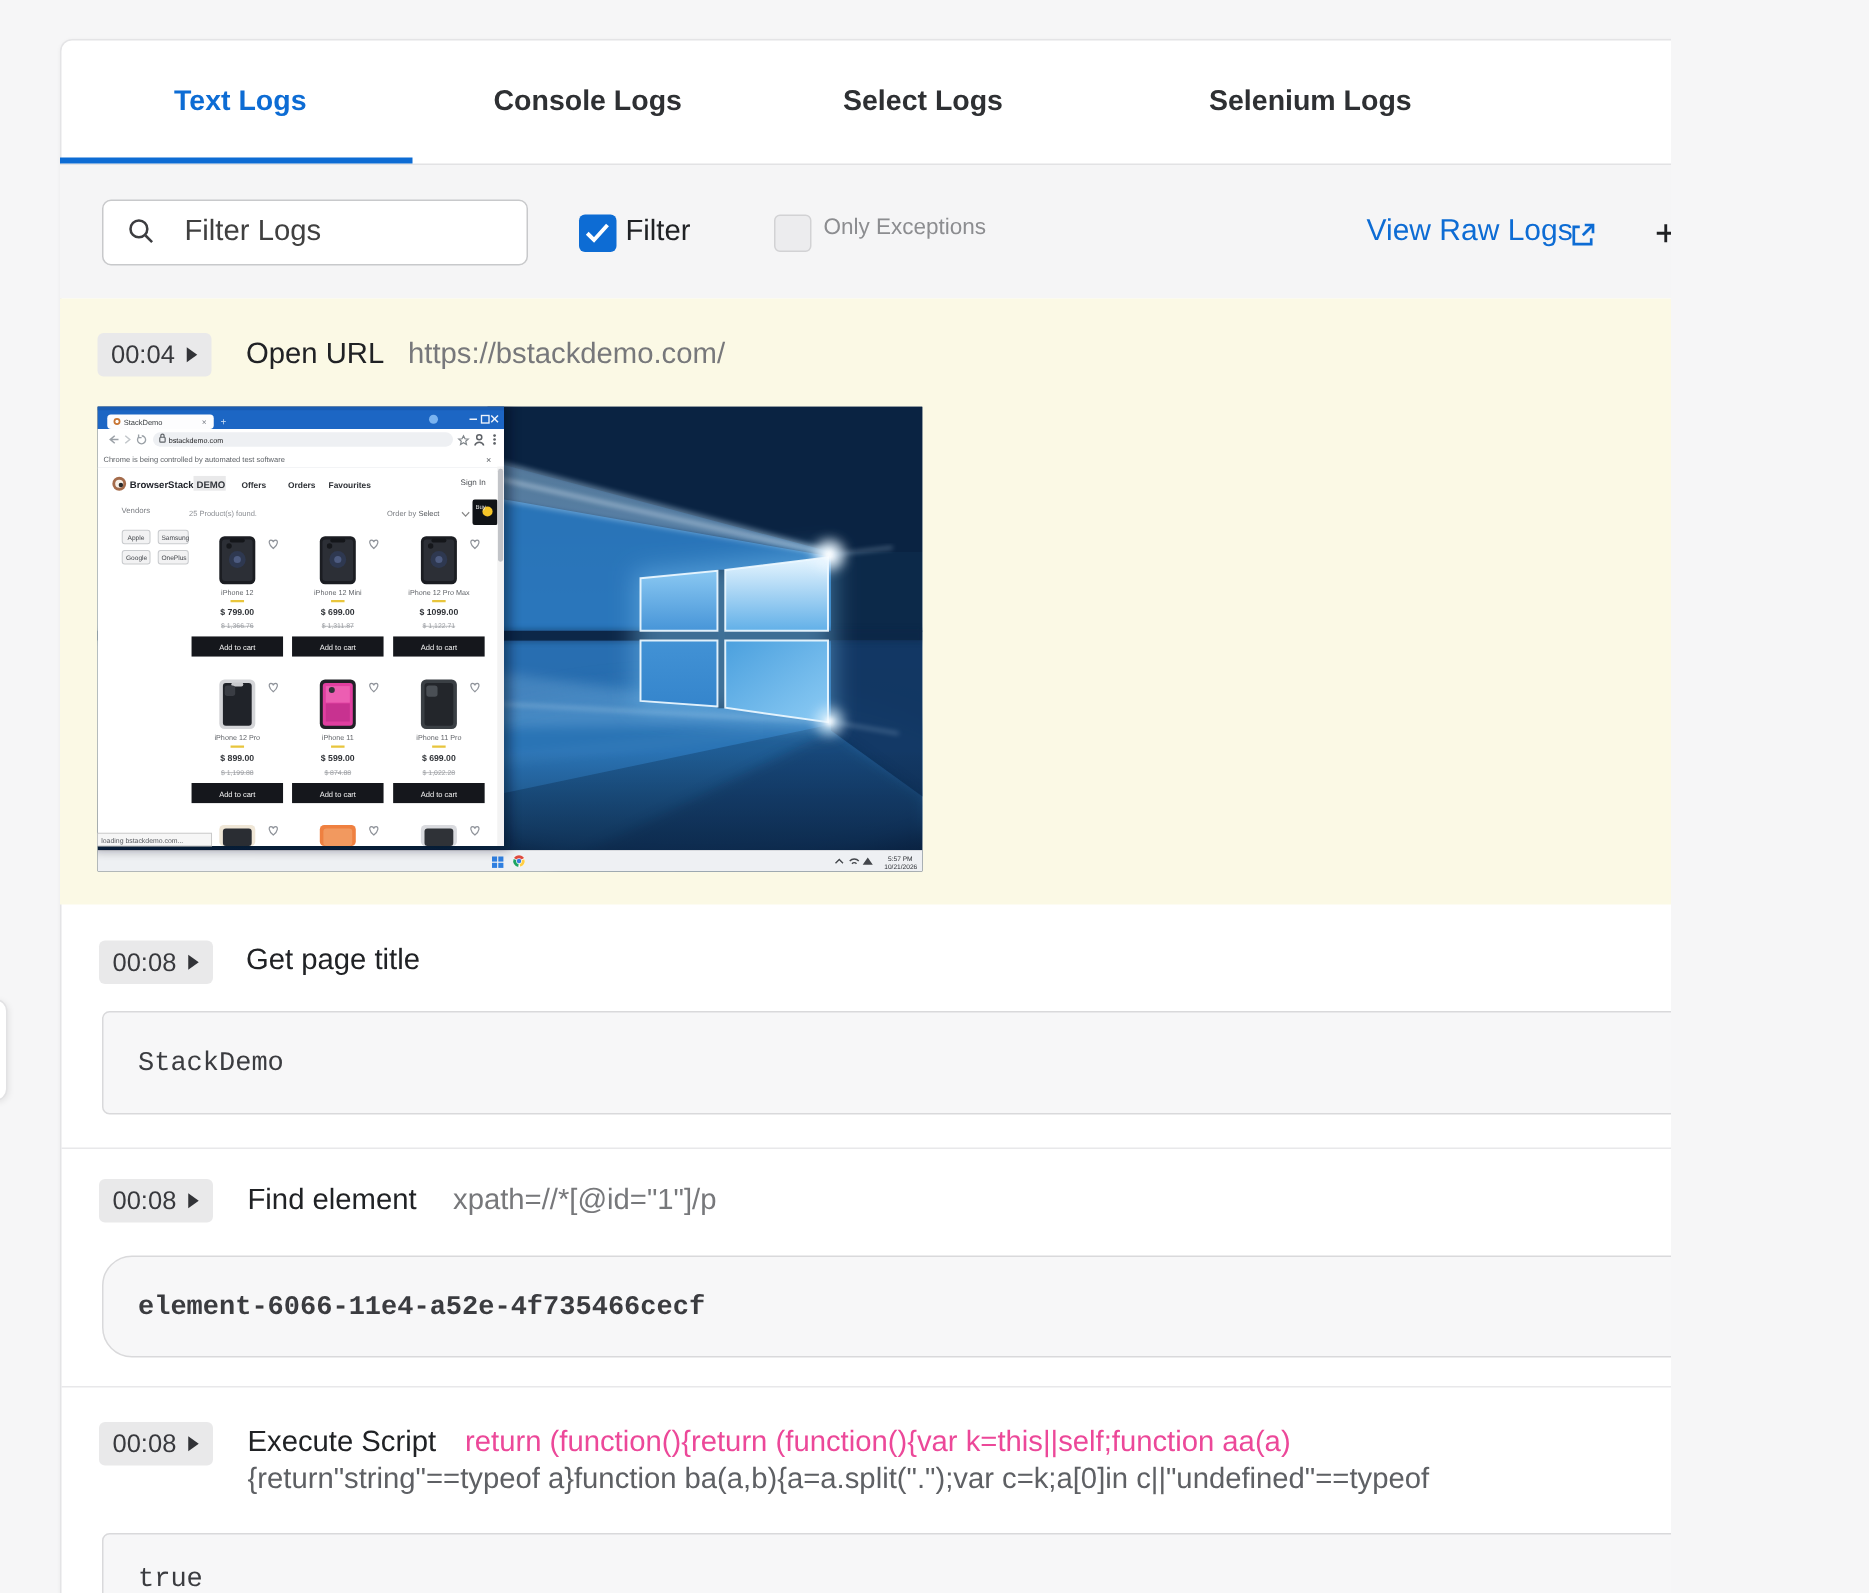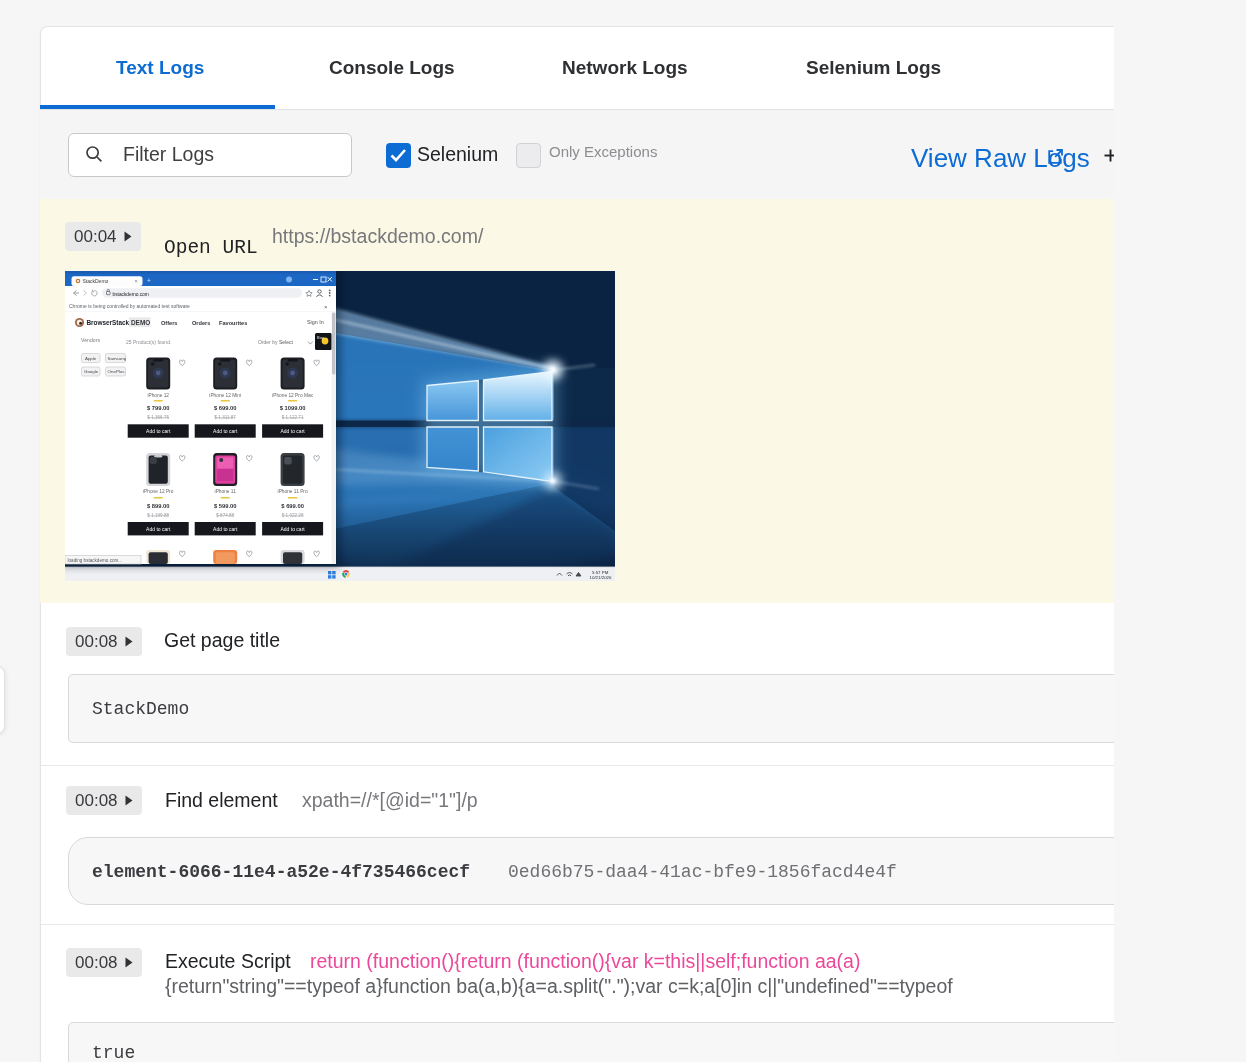--- a/index.html
+++ b/index.html
@@ -30,59 +30,59 @@
          background:#1268e0; box-shadow:0 3px 10px rgba(0,0,0,0.25); display:flex; align-items:center; justify-content:center; }
   #notch { position:absolute; left:-8px; top:655px; width:13px; height:68px; background:#fff;
            border:1px solid #e2e2e4; border-radius:0 8px 8px 0; box-shadow:1px 1px 4px rgba(0,0,0,0.08); }
 </style>
 </head>
 <body>
 <div id="page">
   <div id="card">
     <span class="abs tab active" style="left:75px; top:30px;">Text Logs</span>
     <span class="abs tab" style="left:288px; top:30px;">Console Logs</span>
-    <span class="abs tab" style="left:521px; top:30px;">Network Logs</span>
+    <span class="abs tab" style="left:521px; top:30px;">Select Logs</span>
     <span class="abs tab" style="left:765px; top:30px;">Selenium Logs</span>
     <div id="tabsep"></div>
     <div id="tabline"></div>
 
     <div id="filterbar">
       <div class="abs" style="left:28px; top:23px; width:284px; height:44px; background:#fff; border:1px solid #c8c9cb; border-radius:6px;"></div>
       <svg class="abs" style="left:44px; top:34px;" width="20" height="20" viewBox="0 0 20 20" fill="none" stroke="#3c3d40" stroke-width="1.7">
           <circle cx="8.6" cy="8.6" r="5.6"></circle>
           <line x1="13" y1="13" x2="17.4" y2="17.4"></line>
         </svg>
       <span class="abs" style="left:83px; top:33px; font-size:19.5px; color:#404040;">Filter Logs</span>
       <div class="abs" style="left:346px; top:33px; width:25px; height:25px; background:#0d6cd4; border-radius:4px;"></div>
       <svg class="abs" style="left:350px; top:38px;" width="17" height="15" viewBox="0 0 17 15" fill="none" stroke="#fff" stroke-width="2.6">
           <polyline points="1.5,7.5 6,12 15,2"></polyline>
         </svg>
-      <span class="abs lbl" style="left:377px; top:33px;">Selenium</span>
+      <span class="abs lbl" style="left:377px; top:33px;">Filter</span>
       <div class="abs" style="left:476px; top:33px; width:25px; height:25px; background:#ececee; border:1px solid #d2d2d4; border-radius:4px;"></div>
       <span class="abs" style="left:509px; top:33px; font-size:15px; color:#8c8d90;">Only Exceptions</span>
-      <span class="abs" style="left:871px; top:33px; font-size:26px; color:#0d6cd4;">View Raw Logs</span>
+      <span class="abs" style="left:871px; top:33px; font-size:20px; color:#0d6cd4;">View Raw Logs</span>
       <svg class="abs" style="left:1007px; top:38px;" width="17" height="17" viewBox="0 0 17 17" fill="none" stroke="#0d6cd4" stroke-width="1.8">
           <path d="M6.2 3.2H2.2v11.6h11.6v-4"></path>
           <path d="M9.5 2h5.5v5.5"></path>
           <path d="M15 2L8.2 8.8"></path>
         </svg>
       <svg class="abs" style="left:1064px; top:39px;" width="13" height="13" viewBox="0 0 13 13" stroke="#1f2023" stroke-width="1.9" fill="none">
           <line x1="6.5" y1="0.5" x2="6.5" y2="12.5"></line>
           <line x1="0.5" y1="6.5" x2="12.5" y2="6.5"></line>
         </svg>
       <span class="abs lbl" style="left:1081px; top:33px; color:#1f2023;">Expand All</span>
     </div>
 
     <div id="yellow">
       <div class="badge" style="left:25px; top:23px;">00:04
       <svg width="8" height="11" viewBox="0 0 8 11">
             <path d="M0.5 0.5 L7.5 5.5 L0.5 10.5 Z" fill="#323337"></path>
           </svg>
     </div>
-      <span class="abs lbl" style="left:124px; top:38px;font-family:Liberation Mono, monospace;">Open URL</span>
+      <span class="abs lbl" style="left:124px; top:26px;">Open URL</span>
       <span class="abs graytext" style="left:232px; top:26px;">https://bstackdemo.com/</span>
       <svg class="abs" style="left:1092px; top:31px;" width="17" height="17" viewBox="0 0 17 17" fill="none" stroke="#55565a" stroke-width="1.5">
           <circle cx="8.5" cy="8.5" r="7.5"></circle>
           <path d="M8.5 4.5V9H12"></path>
         </svg>
       <span class="abs timetxt" style="left:1115px; top:30px;">4s</span>
       <svg class="abs" style="left:1159px; top:31px;" width="15" height="15" viewBox="0 0 15 15" stroke="#2c2d30" stroke-width="1.8" fill="none">
           <line x1="7.5" y1="0" x2="7.5" y2="15"></line>
           <line x1="0" y1="7.5" x2="15" y2="7.5"></line>
         </svg>
@@ -421,21 +421,20 @@
         <circle cx="8.5" cy="8.5" r="7.5"></circle>
         <path d="M8.5 4.5V9H12"></path>
       </svg>
     <span class="abs timetxt" style="left:1115px; top:763px;">0s</span>
     <svg class="abs" style="left:1159px; top:765px;" width="15" height="15" viewBox="0 0 15 15" stroke="#2c2d30" stroke-width="1.8" fill="none">
         <line x1="7.5" y1="0" x2="7.5" y2="15"></line>
         <line x1="0" y1="7.5" x2="15" y2="7.5"></line>
       </svg>
     <div class="codeblock" style="top:810px; height:68px;border-radius:20px;">
       <span class="abs mono" style="left:23px; top:24px; font-weight:bold;">element-6066-11e4-a52e-4f735466cecf</span>
-      <span class="abs mono" style="left:439px; top:24px; color:#6f7074;">0ed66b75-daa4-41ac-bfe9-1856facd4e4f</span>
     </div>
     <div class="divider" style="top:897px;"></div>
 
     <div class="badge" style="left:25px; top:921px;">00:08
       <svg width="8" height="11" viewBox="0 0 8 11">
           <path d="M0.5 0.5 L7.5 5.5 L0.5 10.5 Z" fill="#323337"></path>
         </svg>
     </div>
     <span class="abs lbl" style="left:124px; top:923px;">Execute Script</span>
     <span class="abs graytext" style="left:269px; top:923px; color:#ec4899;">return (function(){return (function(){var k=this||self;function aa(a)</span>

